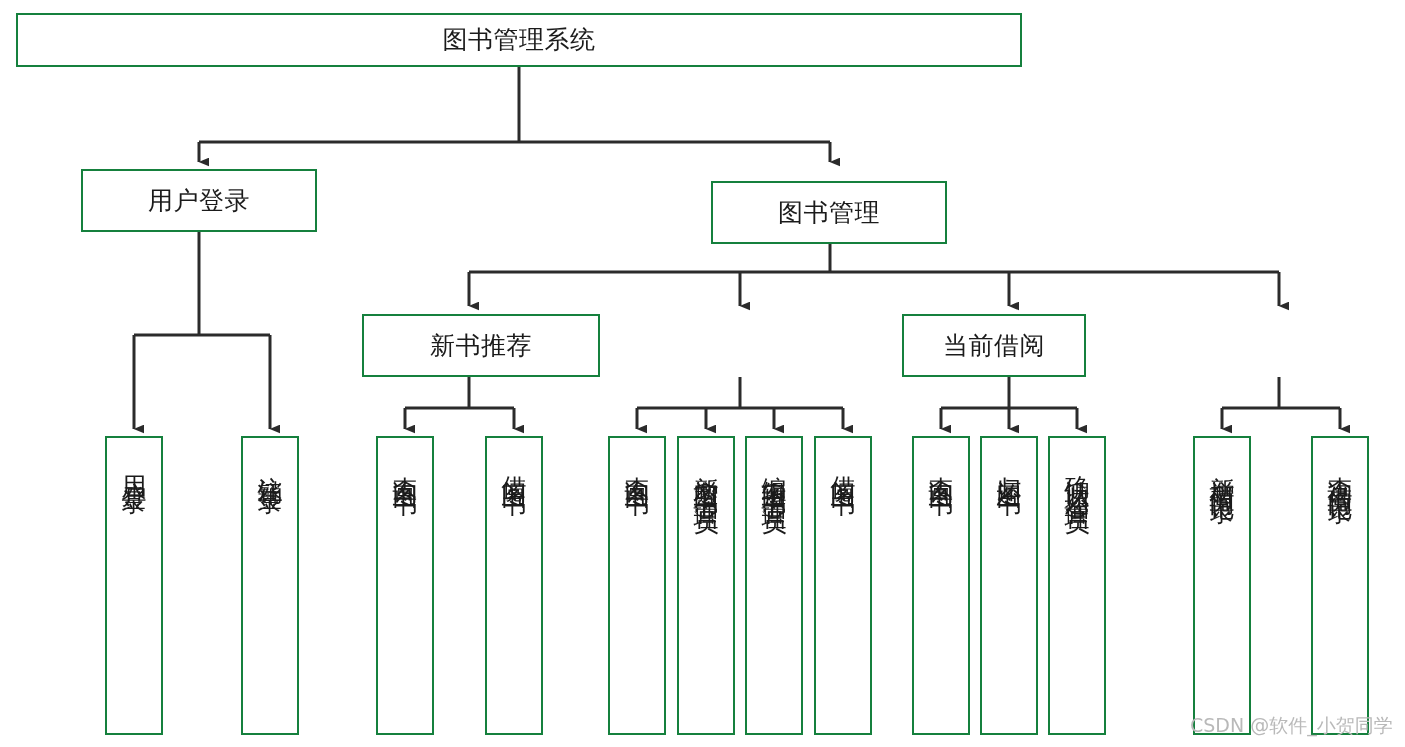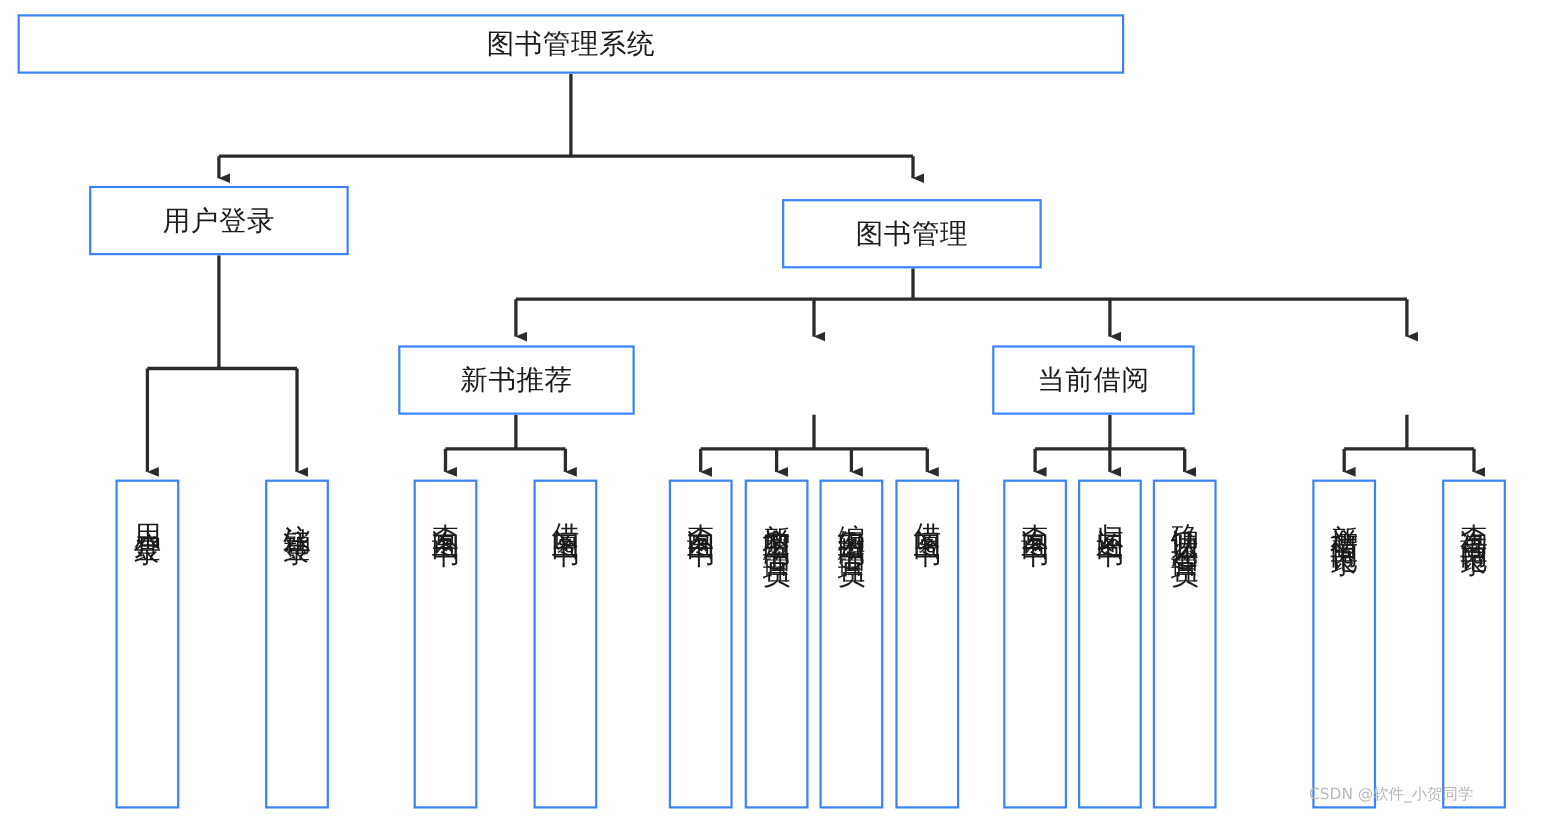--- a/index.html
+++ b/index.html
@@ -23,21 +23,21 @@
     position: absolute;
     left: 0;
     top: 0;
     width: 1405px;
     height: 747px;
   }
   .node-box {
     position: absolute;
     box-sizing: border-box;
     background: #ffffff;
-    border: 2px solid #3b82f6;
+    border: 2px solid #15803d;
     display: flex;
     align-items: center;
     justify-content: center;
     z-index: 5;
   }
   .node-label {
     color: #1b1b1b;
     line-height: 1.18;
     text-align: center;
     white-space: nowrap;
@@ -61,21 +61,21 @@
     text-orientation: upright;
     font-size: 25px;
     letter-spacing: 5px;
     line-height: 1;
     white-space: nowrap;
   }
   #watermark {
     position: absolute;
     left: 1190px;
     top: 713px;
-    font-size: 14px;
+    font-size: 19px;
     color: #b9b9b9;
     white-space: nowrap;
     z-index: 20;
     font-family: "DejaVu Sans", "Liberation Sans", sans-serif;
   }
 </style>
 </head>
 <body>
 
 <div id="diagram-root">
@@ -138,21 +138,21 @@
   </div>
 
   <div class="node-box horizontal" style="left:81px; top:169px; width:236px; height:63px;">
     <span class="node-label">用户登录</span>
   </div>
 
   <div class="node-box horizontal" style="left:711px; top:169px; width:236px; height:63px;margin-top:12px;">
     <span class="node-label">图书管理</span>
   </div>
 
-  <div class="node-box horizontal" style="left:362px; top:314px; width:215px; height:63px;">
+  <div class="node-box horizontal" style="left:362px; top:314px; width:238px; height:63px;">
     <span class="node-label">新书推荐</span>
   </div>
 
 
   <div class="node-box horizontal" style="left:902px; top:314px; width:184px; height:63px;">
     <span class="node-label">当前借阅</span>
   </div>
 
 
   <div class="node-box vertical" style="left:105px; top:436px; width:58px; height:299px;">

